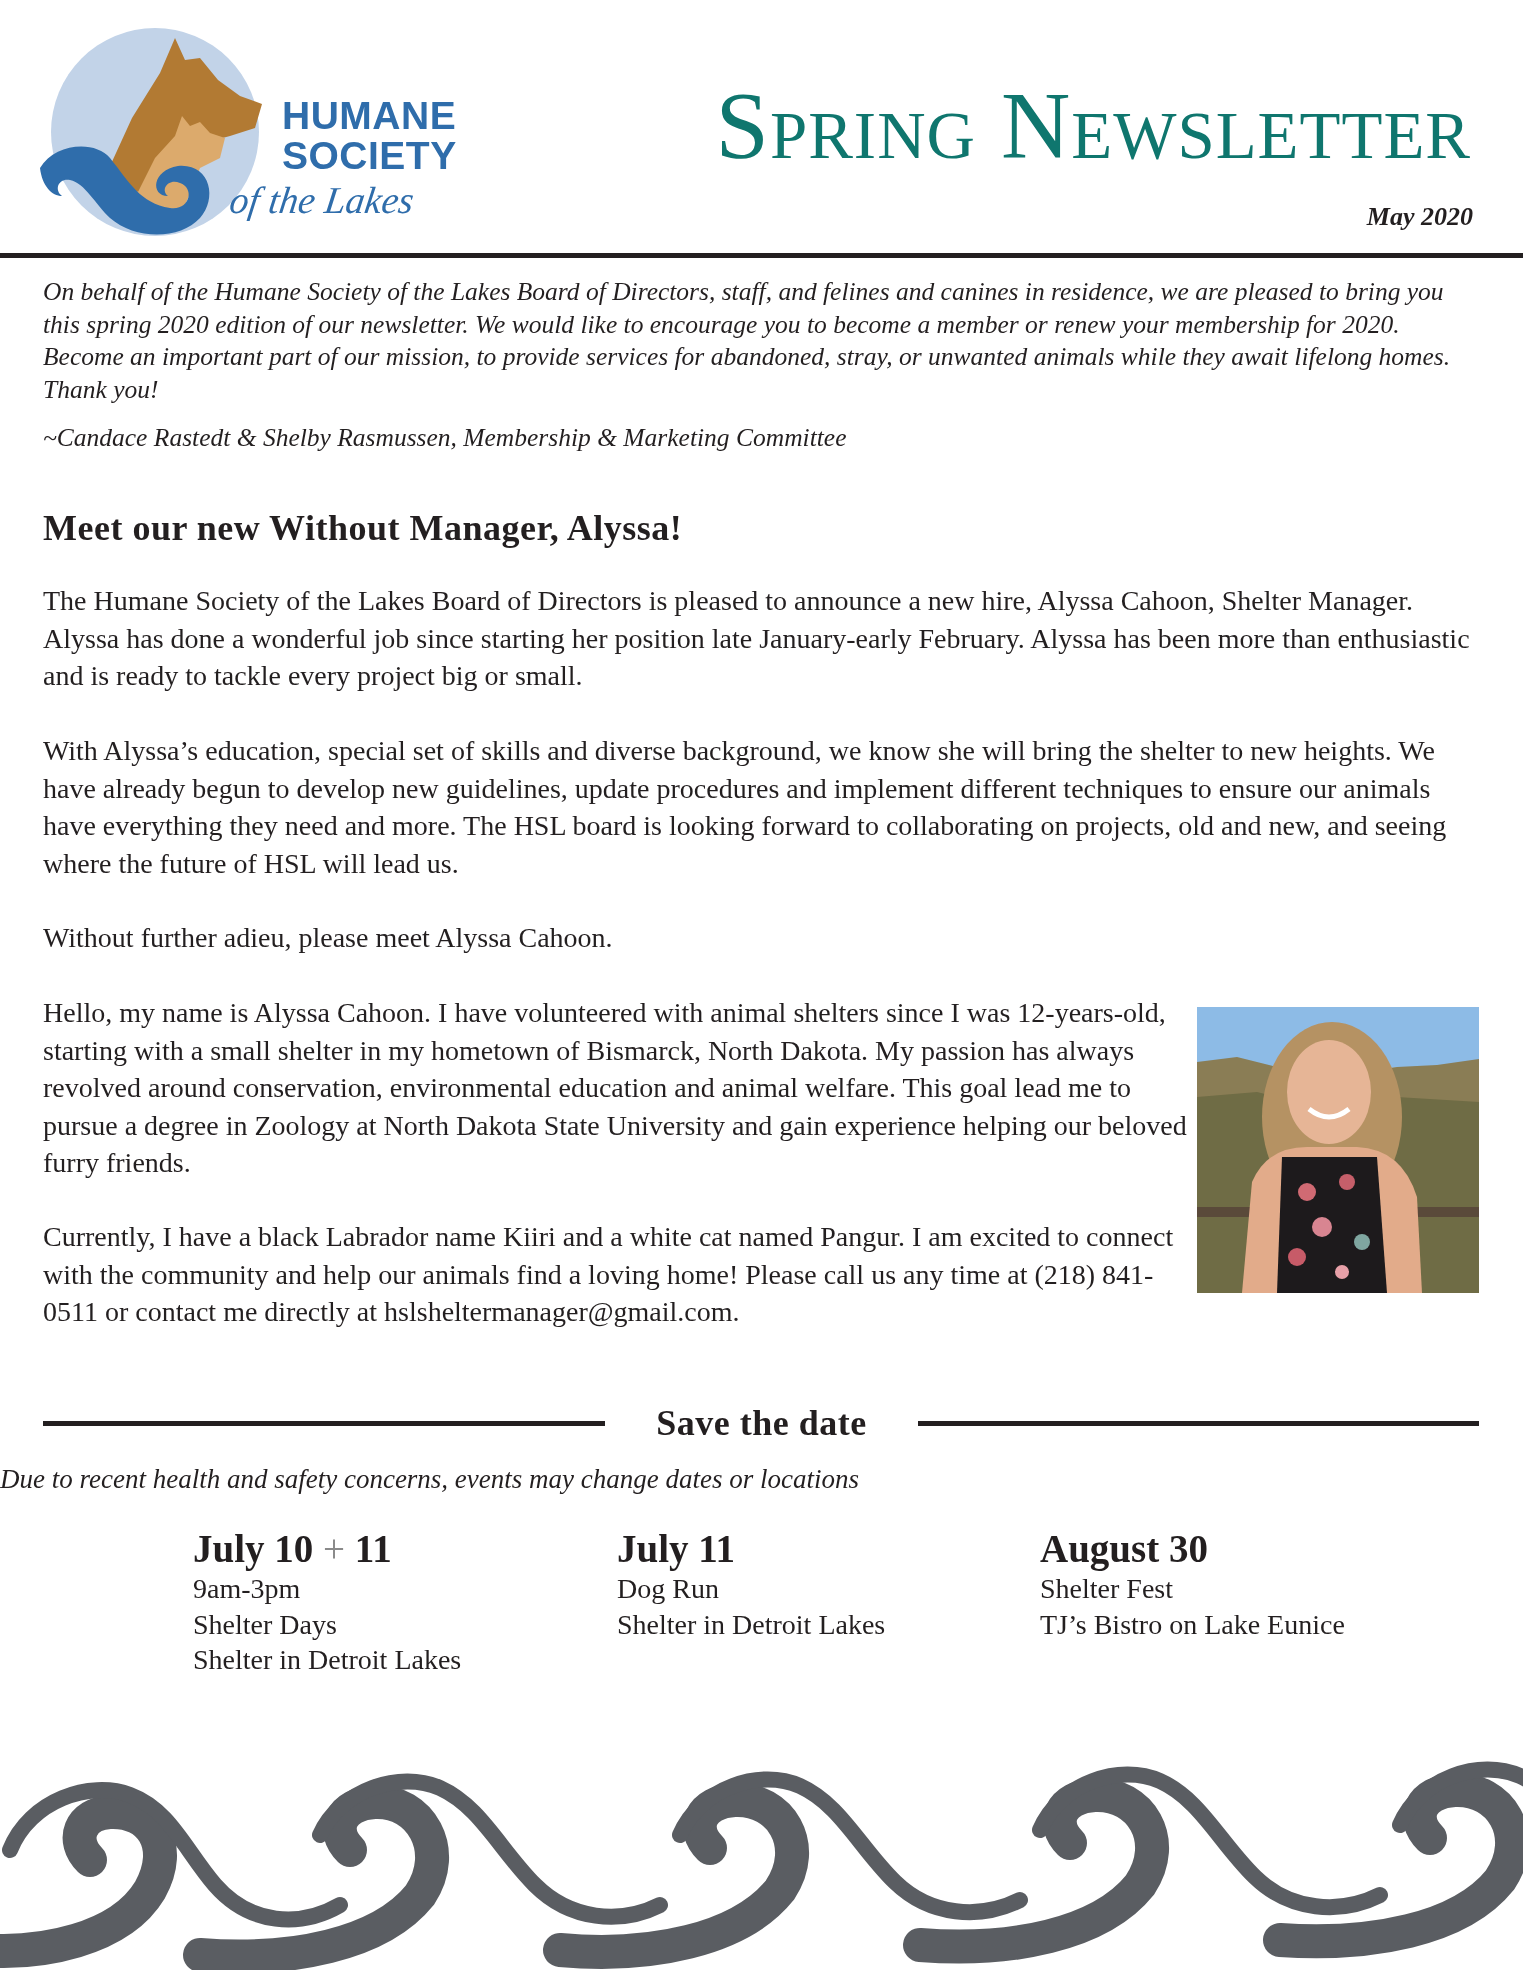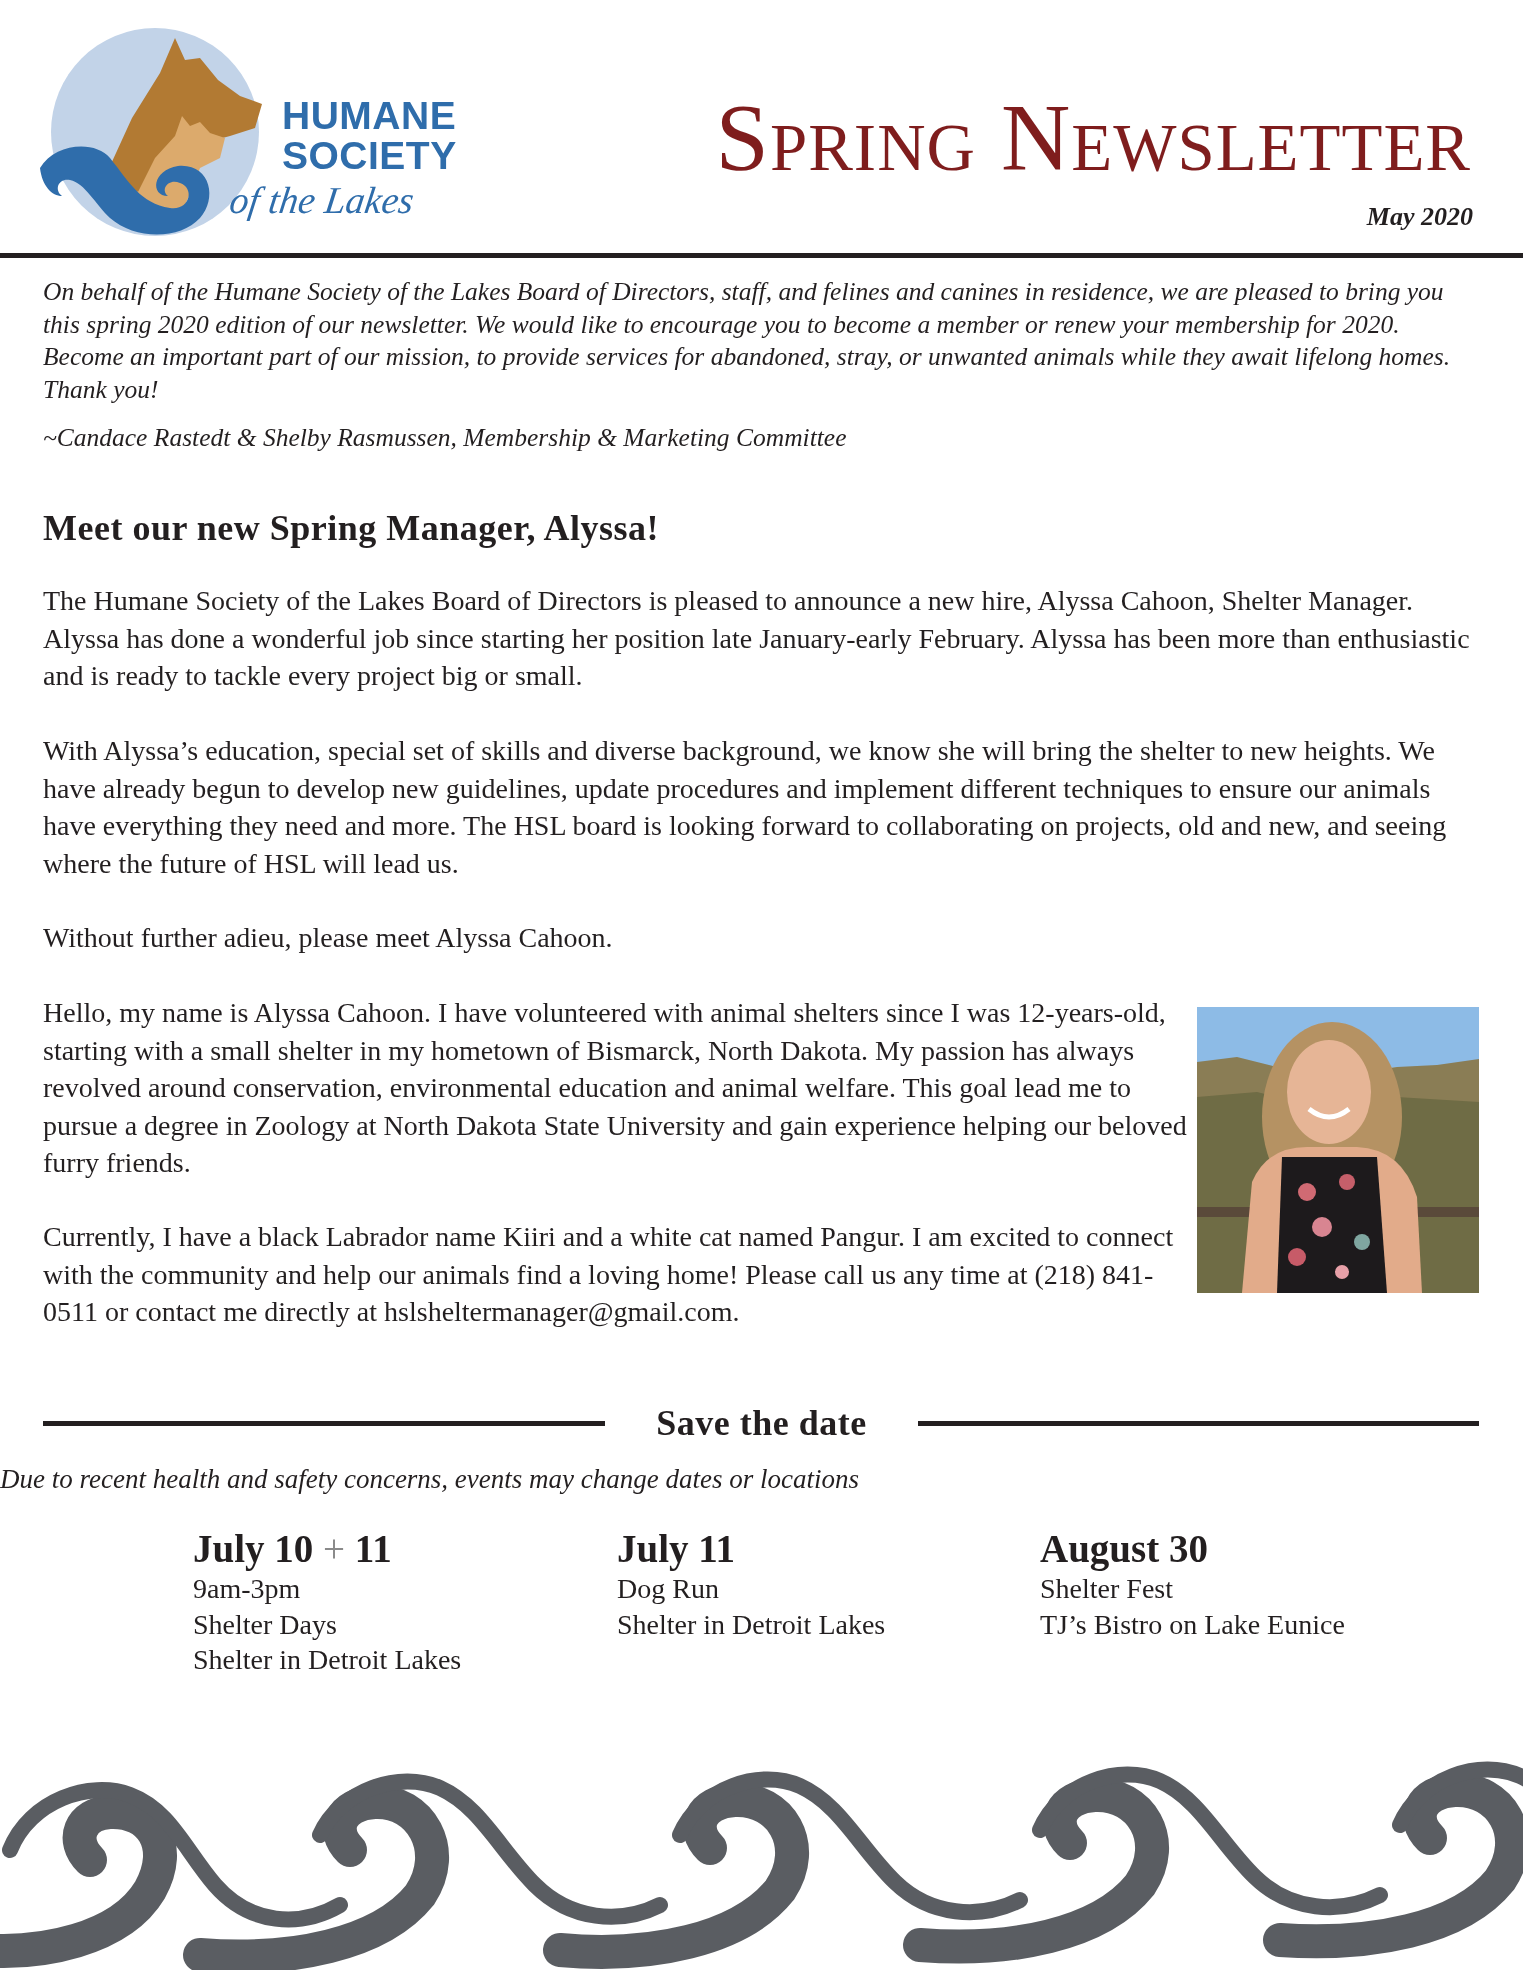--- a/index.html
+++ b/index.html
@@ -19,22 +19,22 @@
   #logo-humane { left: 242px; top: 78px; font-size: 39px; line-height: 40px; }
   #logo-society { left: 242px; top: 118px; font-size: 39px; line-height: 40px; }
   #logo-script {
     position: absolute; left: 190px; top: 162px; font-family: "Liberation Serif", serif;
     font-style: italic; font-size: 38px; line-height: 40px; color: #2f6dab; white-space: nowrap;
     transform: skewX(-8deg);
   }
 
   
   #title {
-    right: 52px; top: 88px; font-size: 96px; line-height: 100px;
-    font-variant: small-caps; letter-spacing: 1px; white-space: nowrap; color: #7f1d1d;
+    right: 52px; top: 76px; font-size: 96px; line-height: 100px;
+    font-variant: small-caps; letter-spacing: 1px; white-space: nowrap; color: #0f766e;
   }
   #issue-date {
     right: 50px; top: 202px; font-size: 26px; line-height: 30px;
     font-weight: bold; font-style: italic; white-space: nowrap;
   }
   #top-rule { left: 0; top: 253px; width: 1523px; height: 5px; background: #231f20; }
 
   
   #intro {
     left: 43px; top: 276px; width: 1440px; font-style: italic; font-size: 25.5px;
@@ -106,21 +106,21 @@
 
 <div id="title" class="abs">Spring Newsletter</div>
 <div id="issue-date" class="abs">May 2020</div>
 <div id="top-rule" class="abs"></div>
 
 <div id="intro" class="abs">
   <p>On behalf of the Humane Society of the Lakes Board of Directors, staff, and felines and canines in residence, we are pleased to bring you this spring 2020 edition of our newsletter. We would like to encourage you to become a member or renew your membership for 2020. Become an important part of our mission, to provide services for abandoned, stray, or unwanted animals while they await lifelong homes. Thank you!</p>
   <p id="signature">~Candace Rastedt &amp; Shelby Rasmussen, Membership &amp; Marketing Committee</p>
 </div>
 
-<div id="feature-heading" class="abs">Meet our new Spring Manager, Alyssa!</div>
+<div id="feature-heading" class="abs">Meet our new Without Manager, Alyssa!</div>
 
 <div id="para-1" class="body-text">
   <p>The Humane Society of the Lakes Board of Directors is pleased to announce a new hire, Alyssa Cahoon, Shelter Manager. Alyssa has done a wonderful job since starting her position late January-early February. Alyssa has been more than enthusiastic and is ready to tackle every project big or small.</p>
 </div>
 <div id="para-2" class="body-text">
   <p>With Alyssa’s education, special set of skills and diverse background, we know she will bring the shelter to new heights. We have already begun to develop new guidelines, update procedures and implement different techniques to ensure our animals have everything they need and more. The HSL board is looking forward to collaborating on projects, old and new, and seeing where the future of HSL will lead us.</p>
 </div>
 <div id="para-3" class="body-text">
   <p>Without further adieu, please meet Alyssa Cahoon.</p>
 </div>

